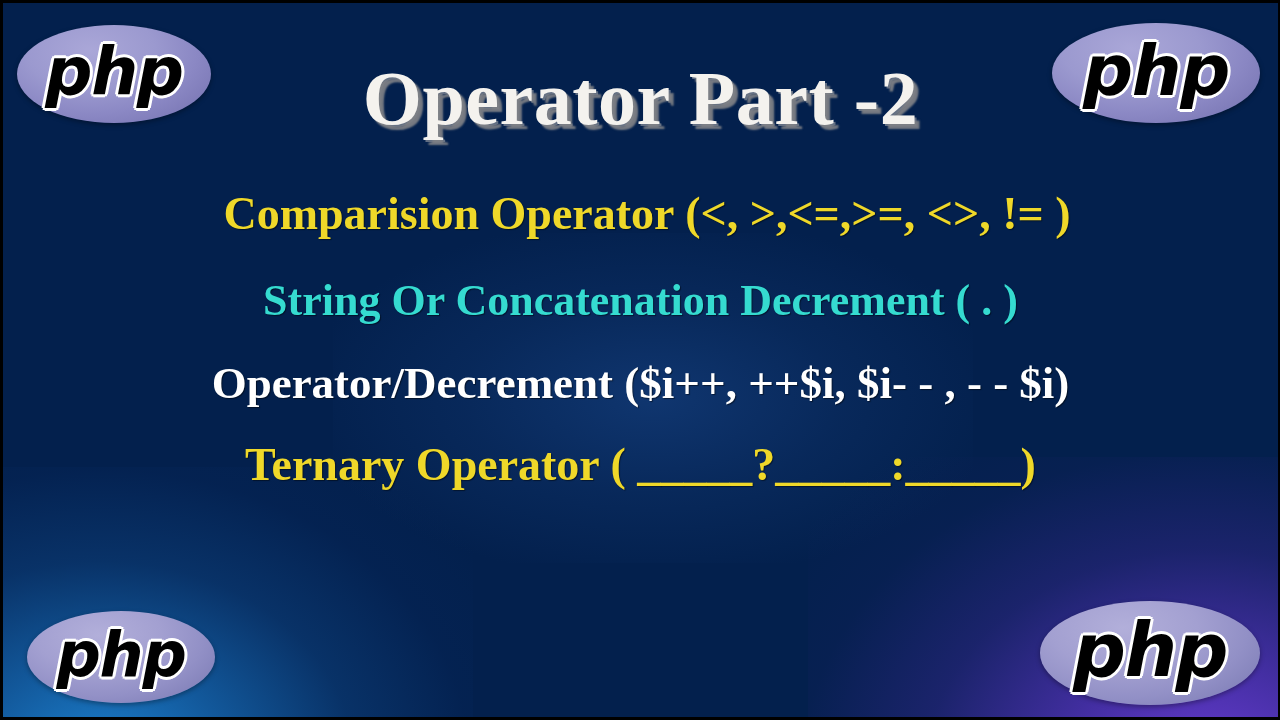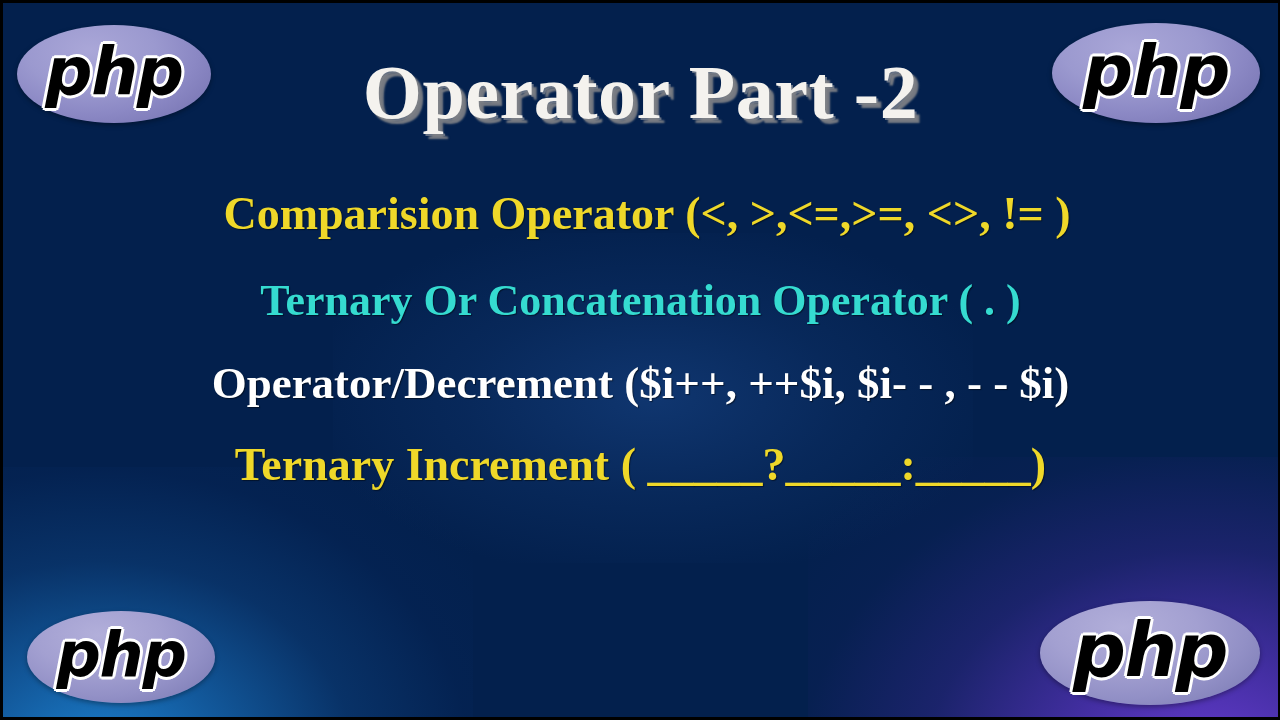--- a/index.html
+++ b/index.html
@@ -102,21 +102,21 @@
   #logo-br, #logo-bl {
     background: radial-gradient(ellipse at 38% 26%,
                 #b2afda 0%, #a3a0d1 38%, #9290c6 64%, #8281b9 84%, #7573ad 100%);
   }
 
   
   #title {
     position: absolute;
     left: 0;
     right: 0;
-    top: 46px;
+    top: 52px;
     text-align: center;
     font-size: 76px;
     font-weight: 700;
     color: #f4f2ee;
     letter-spacing: 0.5px;
     text-shadow: 5px 5px 2px rgba(125,128,133,0.95),
                  2px 2px 0 rgba(160,163,168,0.6);
     white-space: nowrap;
   }
 
@@ -181,18 +181,18 @@
   </div>
 
   <div class="php-logo" id="logo-br">
     <span class="php-word">php</span>
   </div>
 
   <div id="title">Operator Part -2</div>
 
   <div id="lines">
     <div class="op-line" id="line-comparison">Comparision Operator (&lt;, &gt;,&lt;=,&gt;=, &lt;&gt;, != )</div>
-    <div class="op-line" id="line-concat">Ternary Or Concatenation Operator ( . )</div>
+    <div class="op-line" id="line-concat">String Or Concatenation Decrement ( . )</div>
     <div class="op-line" id="line-incdec">Operator/Decrement ($i++, ++$i, $i- - , - - $i)</div>
-    <div class="op-line" id="line-ternary">Ternary Increment ( _____?_____:_____)</div>
+    <div class="op-line" id="line-ternary">Ternary Operator ( _____?_____:_____)</div>
   </div>
 
 </div>
 
 </body></html>

